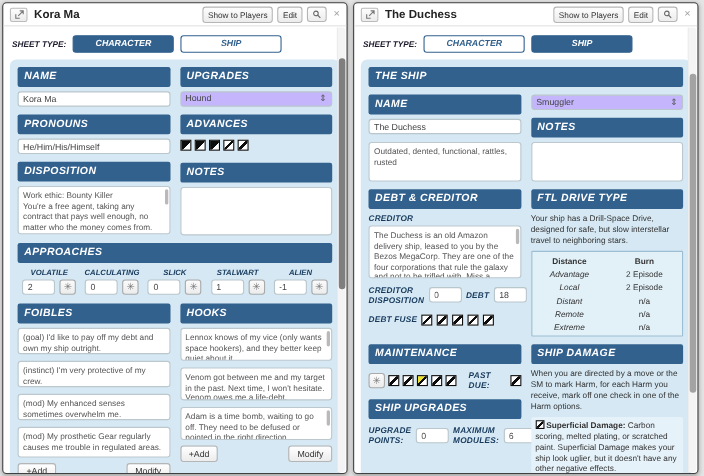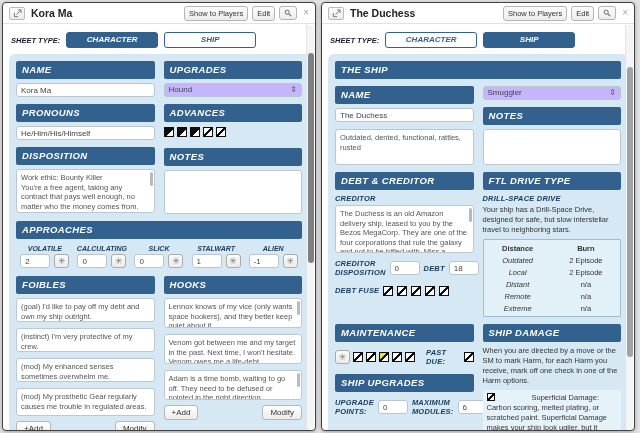--- a/index.html
+++ b/index.html
@@ -62,21 +62,21 @@
   
   .ftbl { border:1px solid #9dbdd2; background:#e2f0f8; border-radius:1px; margin-top:3px; padding:2px 0; }
   .trow { display:flex; }
   .trow span { flex:1; text-align:center; font-size:7.5px; color:#333; padding:1.5px 0; }
   .trow.thead span { font-weight:bold; }
   .trow .tc1 { font-style:italic; }
   
   .para { font-size:7.5px; color:#333; line-height:1.3; margin-bottom:5px; }
   .harm { font-size:7.5px; color:#333; line-height:1.3; margin-bottom:6px; padding:3px 4px; border-radius:2px; }
   .harm.lt { background:#e6f2f9; }
-  .htitle { font-weight:normal;padding-left:35px; }
+  .htitle { font-weight:bold; }
   
   .disp { display:flex; align-items:center; gap:4px; margin-top:4px; }
   .disp .inp { width:30px; flex:none; display:inline-block; }
   .fuse { display:flex; align-items:center; gap:4px; margin-top:5px; }
   .checks { display:flex; gap:4px; align-items:center; }
   
   .vtrack { position:absolute; top:22px; bottom:1px; right:1px; width:8px; background:#f4f4f4; border-left:1px solid #e3e3e3; border-radius:0 3px 3px 0; }
   .vthumb { position:absolute; left:1px; width:6px; border-radius:3px; }
   svg { display:block; }
 </style>
@@ -310,29 +310,28 @@
             <span class="cb"></span>
             <span class="cb"></span>
             <span class="cb"></span>
             <span class="cb"></span>
             <span class="cb"></span>
           </span>
         </div>
       </div>
       <div class="col">
         <div class="shdr">FTL DRIVE TYPE</div>
-        <div class="slbl">DRILL-SPACE DRIVE</div>
         <div class="para">Your ship has a Drill-Space Drive, designed for safe, but slow interstellar travel to neighboring stars.</div>
         <div class="ftbl">
           <div class="trow thead">
             <span class="tc1h" style="font-style:normal;">Distance</span>
             <span>Burn</span>
           </div>
           <div class="trow">
-            <span class="tc1">Outdated</span>
+            <span class="tc1">Advantage</span>
             <span>2 Episode</span>
           </div>
           <div class="trow">
             <span class="tc1">Local</span>
             <span>2 Episode</span>
           </div>
           <div class="trow">
             <span class="tc1">Distant</span>
             <span>n/a</span>
           </div>

